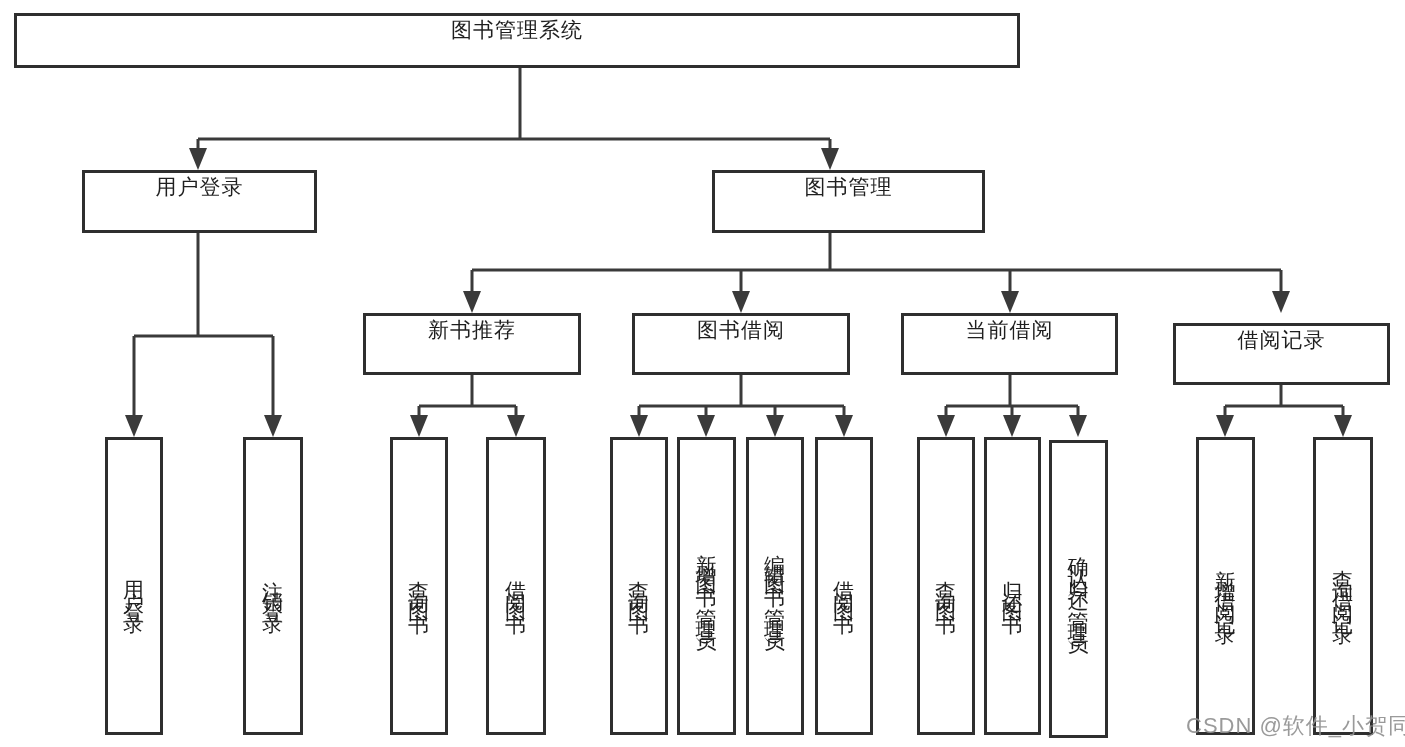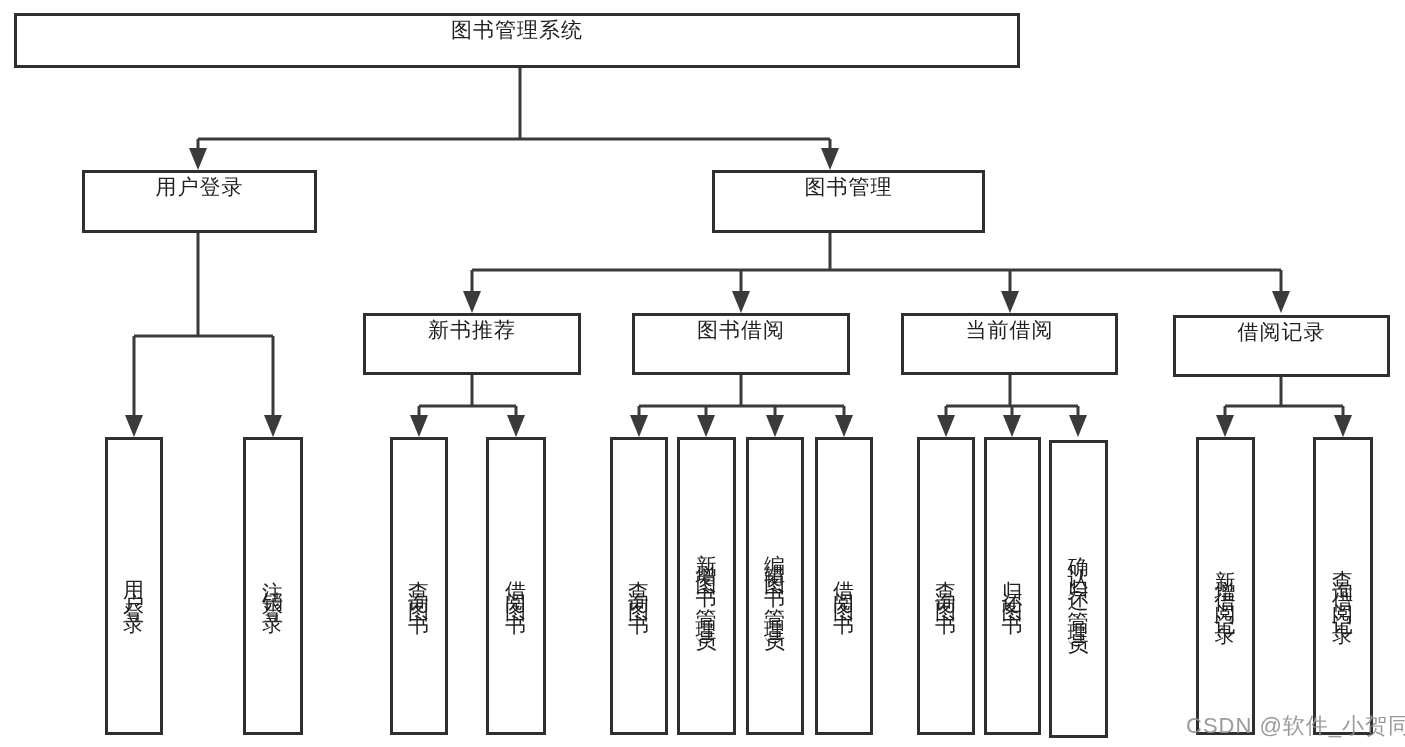--- a/index.html
+++ b/index.html
@@ -100,21 +100,21 @@
 
   <div class="node" style="left:632px;top:313px;width:218px;height:62px">
     <span>图书借阅</span>
   </div>
   <div class="node" style="left:363px;top:313px;width:218px;height:62px">
     <span>新书推荐</span>
   </div>
   <div class="node" style="left:901px;top:313px;width:217px;height:62px">
     <span>当前借阅</span>
   </div>
-  <div class="node" style="left:1173px;top:315px;width:217px;height:62px">
+  <div class="node" style="left:1173px;top:323px;width:217px;height:62px">
     <span>借阅记录</span>
   </div>
 
   <div class="leaf" style="left:105px;top:437px;width:58px;height:298px">
     <span class="vtxt">用户登录</span>
   </div>
   <div class="leaf" style="left:243px;top:437px;width:60px;height:298px">
     <span class="vtxt">注销登录</span>
   </div>
 

